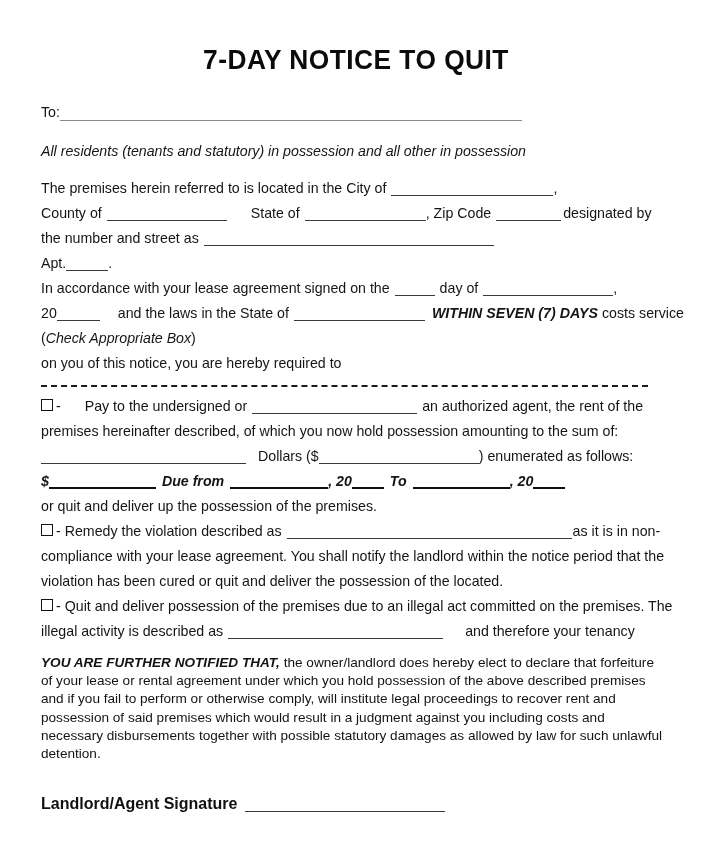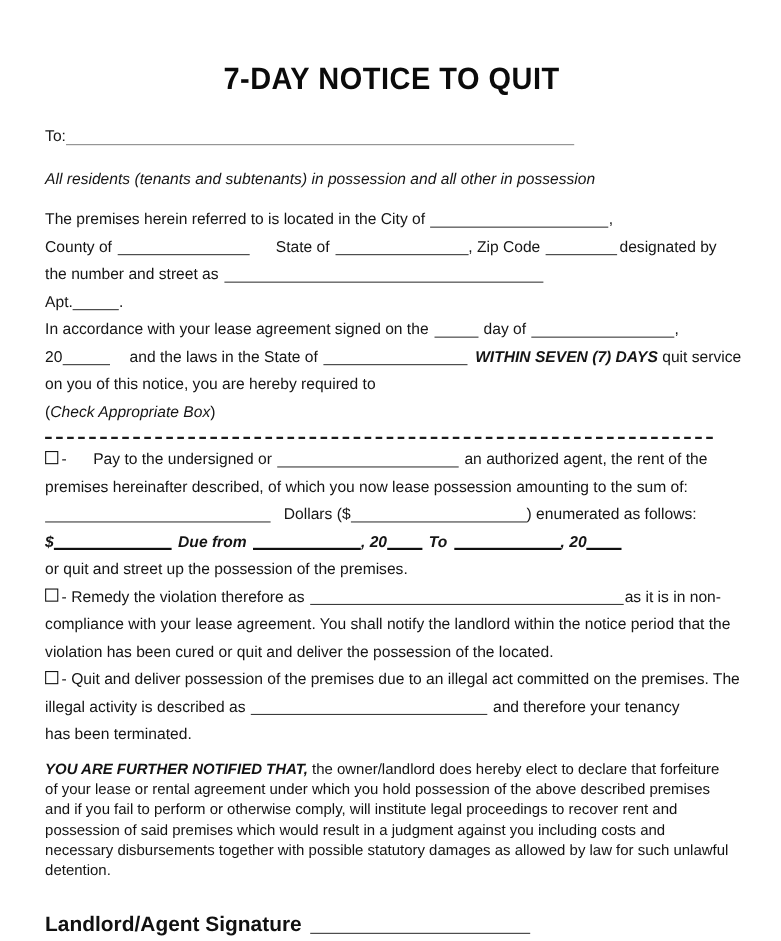--- a/index.html
+++ b/index.html
@@ -17,21 +17,21 @@
   .page {
     position: relative;
     width: 710px;
     height: 855px;
     background: #ffffff;
     box-sizing: border-box;
   }
   .content {
     position: absolute;
     left: 41px;
-    top: 12px;
+    top: 0;
     width: 630px;
   }
 
   
   .doc-title {
     text-align: center;
     font-size: 28px;
     font-weight: bold;
     letter-spacing: 0.5px;
     margin: 0;
@@ -103,21 +103,21 @@
   .notice-para {
     font-size: 13.6px;
     line-height: 18.2px;
     color: #131313;
     width: 628px;
     margin-top: 0;
   }
 
   
   .sig-line {
-    font-size: 19px;
+    font-size: 16px;
     font-weight: bold;
     line-height: 22px;
     white-space: nowrap;
   }
 </style>
 </head>
 <body>
 
 <div class="page">
   <div class="content">
@@ -125,21 +125,21 @@
     <div class="doc-title">7-DAY NOTICE TO QUIT</div>
 
     <div class="sp-to"></div>
 
     <div class="line">
       <span>To:</span><span class="rule-thin" style="width:462px;"></span>
     </div>
 
     <div class="sp-a"></div>
 
-    <div class="line italic">All residents (tenants and subtenants) in possession and all other in possession</div>
+    <div class="line italic">All residents (tenants and statutory) in possession and all other in possession</div>
 
     <div class="sp-b"></div>
 
     <div class="line">
       <span>The premises herein referred to is located in the City of</span><span class="rule" style="width:162px;margin-left:5px;"></span><span>,</span>
     </div>
 
     <div class="line">
       <span>County of</span><span class="rule" style="width:120px;margin-left:5px;"></span><span style="margin-left:24px;">State of</span><span class="rule" style="width:121px;margin-left:5px;"></span><span>,</span><span style="margin-left:4px;">Zip Code</span><span class="rule" style="width:65px;margin-left:5px;"></span><span style="margin-left:2px;">designated by</span>
     </div>
@@ -150,63 +150,62 @@
 
     <div class="line">
       <span>Apt.</span><span class="rule" style="width:42px;"></span><span>.</span>
     </div>
 
     <div class="line">
       <span>In accordance with your lease agreement signed on the</span><span class="rule" style="width:40px;margin-left:5px;"></span><span style="margin-left:5px;">day of</span><span class="rule" style="width:130px;margin-left:5px;"></span><span>,</span>
     </div>
 
     <div class="line">
-      <span>20</span><span class="rule" style="width:43px;"></span><span style="margin-left:18px;">and the laws in the State of</span><span class="rule" style="width:131px;margin-left:5px;"></span><span class="bold" style="margin-left:7px;">WITHIN SEVEN (7) DAYS</span><span style="margin-left:4px;">quit service</span>
+      <span>20</span><span class="rule" style="width:43px;"></span><span style="margin-left:18px;">and the laws in the State of</span><span class="rule" style="width:131px;margin-left:5px;"></span><span class="bold" style="margin-left:7px;">WITHIN SEVEN (7) DAYS</span><span style="margin-left:4px;">costs service</span>
+    </div>
+
+    <div class="line">
+      <span>(</span><span class="italic">Check Appropriate Box</span><span>)</span>
     </div>
 
     <div class="line">on you of this notice, you are hereby required to</div>
 
-    <div class="line">
-      <span>(</span><span class="italic">Check Appropriate Box</span><span>)</span>
-    </div>
-
     <div class="dashed-sep"></div>
 
     <div class="line">
       <span class="cbox"></span><span>-</span><span style="margin-left:4px;padding-left:20px;">Pay to the undersigned or</span><span class="rule" style="width:165px;margin-left:5px;"></span><span style="margin-left:5px;">an authorized agent, the rent of the</span>
     </div>
 
-    <div class="line">premises hereinafter described, of which you now lease possession amounting to the sum of:</div>
+    <div class="line">premises hereinafter described, of which you now hold possession amounting to the sum of:</div>
 
     <div class="line">
       <span class="rule" style="width:205px;"></span><span style="margin-left:12px;">Dollars ($</span><span class="rule" style="width:160px;"></span><span>) enumerated as follows:</span>
     </div>
 
     <div class="line bold">
       <span>$</span><span class="rule-bold" style="width:107px;"></span><span style="margin-left:6px;">Due from</span><span class="rule-bold" style="width:98px;margin-left:6px;"></span><span>, 20</span><span class="rule-bold" style="width:32px;"></span><span style="margin-left:6px;">To</span><span class="rule-bold" style="width:97px;margin-left:6px;"></span><span>, 20</span><span class="rule-bold" style="width:32px;"></span>
     </div>
 
-    <div class="line">or quit and street up the possession of the premises.</div>
-
-    <div class="line">
-      <span class="cbox"></span><span>-</span><span style="margin-left:4px;">Remedy the violation therefore as</span><span class="rule" style="width:285px;margin-left:5px;"></span><span style="margin-left:1px;">as it is in non-</span>
+    <div class="line">or quit and deliver up the possession of the premises.</div>
+
+    <div class="line">
+      <span class="cbox"></span><span>-</span><span style="margin-left:4px;">Remedy the violation described as</span><span class="rule" style="width:285px;margin-left:5px;"></span><span style="margin-left:1px;">as it is in non-</span>
     </div>
 
     <div class="line">compliance with your lease agreement. You shall notify the landlord within the notice period that the</div>
     <div class="line">violation has been cured or quit and deliver the possession of the located.</div>
 
     <div class="line">
       <span class="cbox"></span><span>-</span><span style="margin-left:4px;">Quit and deliver possession of the premises due to an illegal act committed on the premises. The</span>
     </div>
 
     <div class="line">
-      <span>illegal activity is described as</span><span class="rule" style="width:215px;margin-left:5px;"></span><span style="margin-left:5px;text-align:center;">and therefore your tenancy</span>
-    </div>
-
-    <div class="line">has been terminated.</div>
+      <span>illegal activity is described as</span><span class="rule" style="width:215px;margin-left:5px;"></span><span style="margin-left:22px;text-align:center;">and therefore your tenancy</span>
+    </div>
+
 
     <div class="sp-c"></div>
 
     <div class="notice-para">
       <span class="bold">YOU ARE FURTHER NOTIFIED THAT,</span><span> the owner/landlord does hereby elect to declare that forfeiture of your lease or rental agreement under which you hold possession of the above described premises and if you fail to perform or otherwise comply, will institute legal proceedings to recover rent and possession of said premises which would result in a judgment against you including costs and necessary disbursements together with possible statutory damages as allowed by law for such unlawful detention.</span>
     </div>
 
     <div style="height:30px;"></div>
 
     <div class="sig-line">

